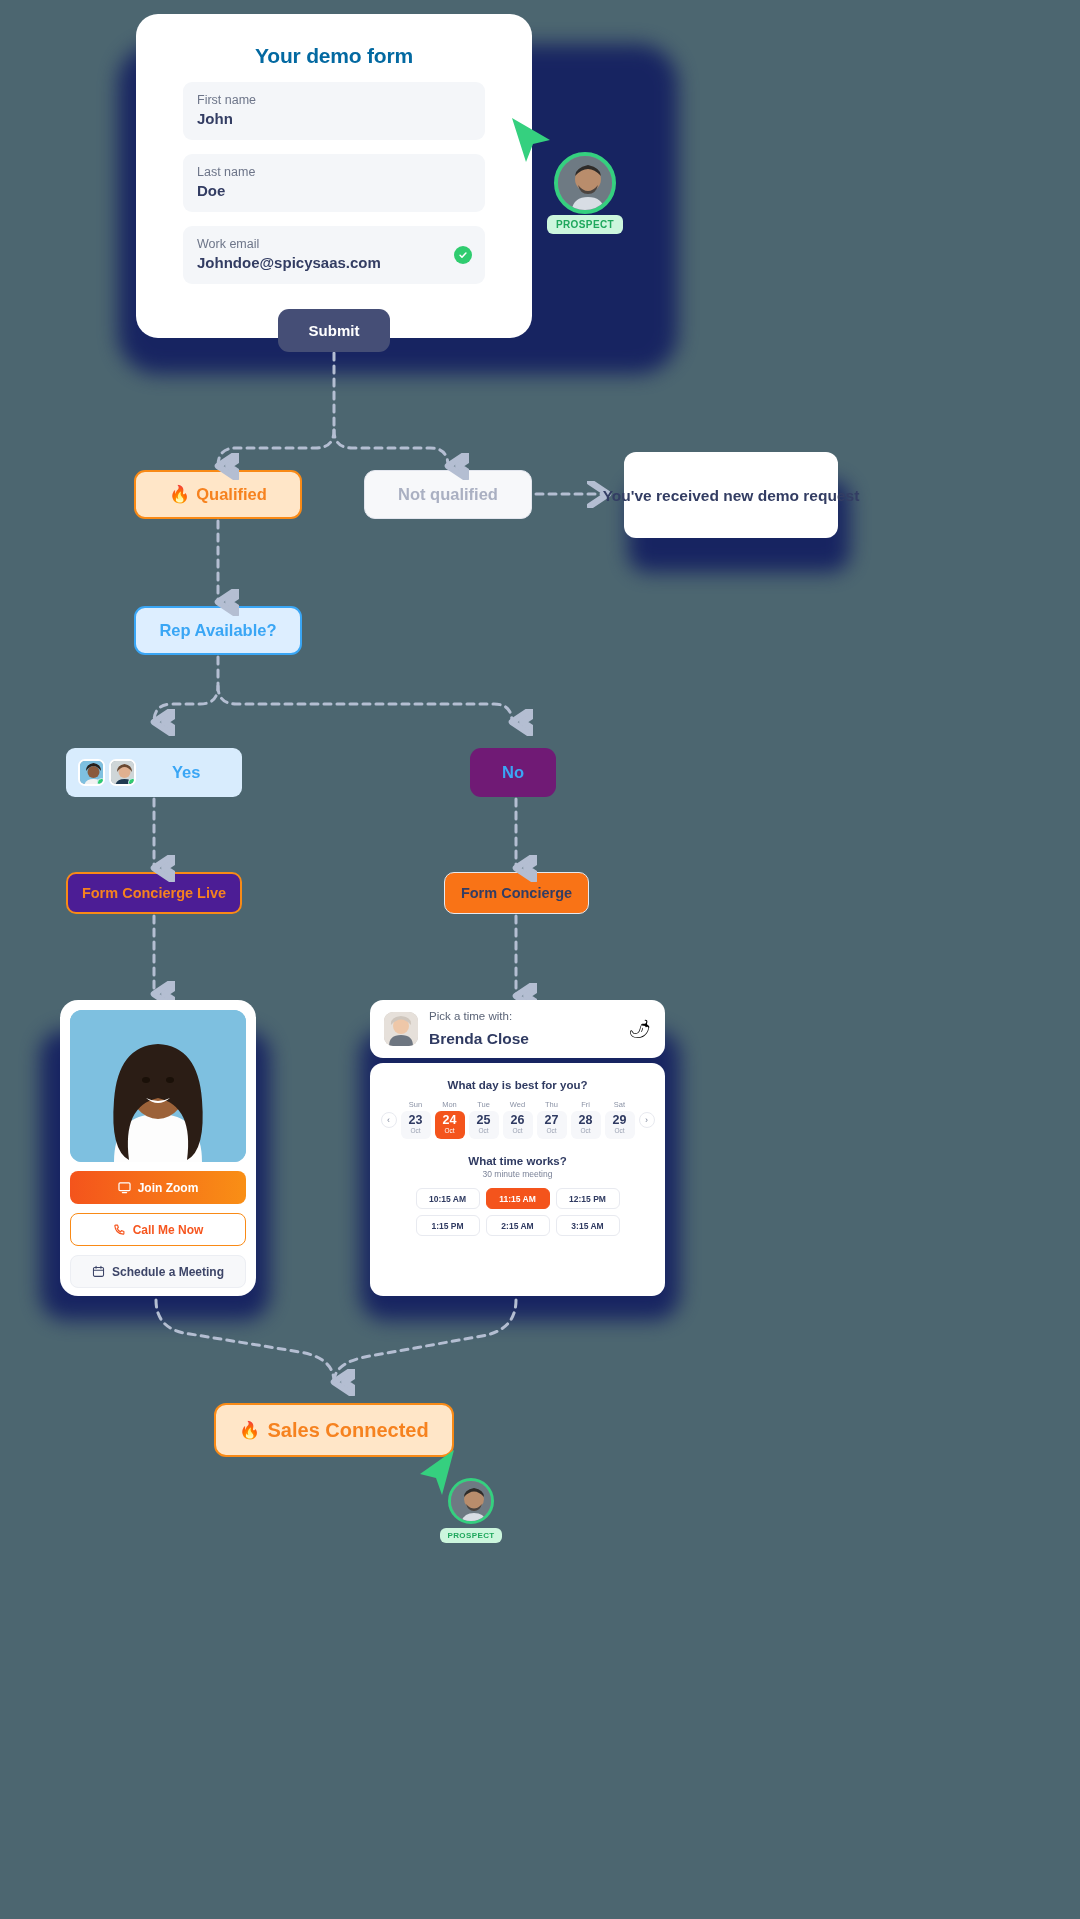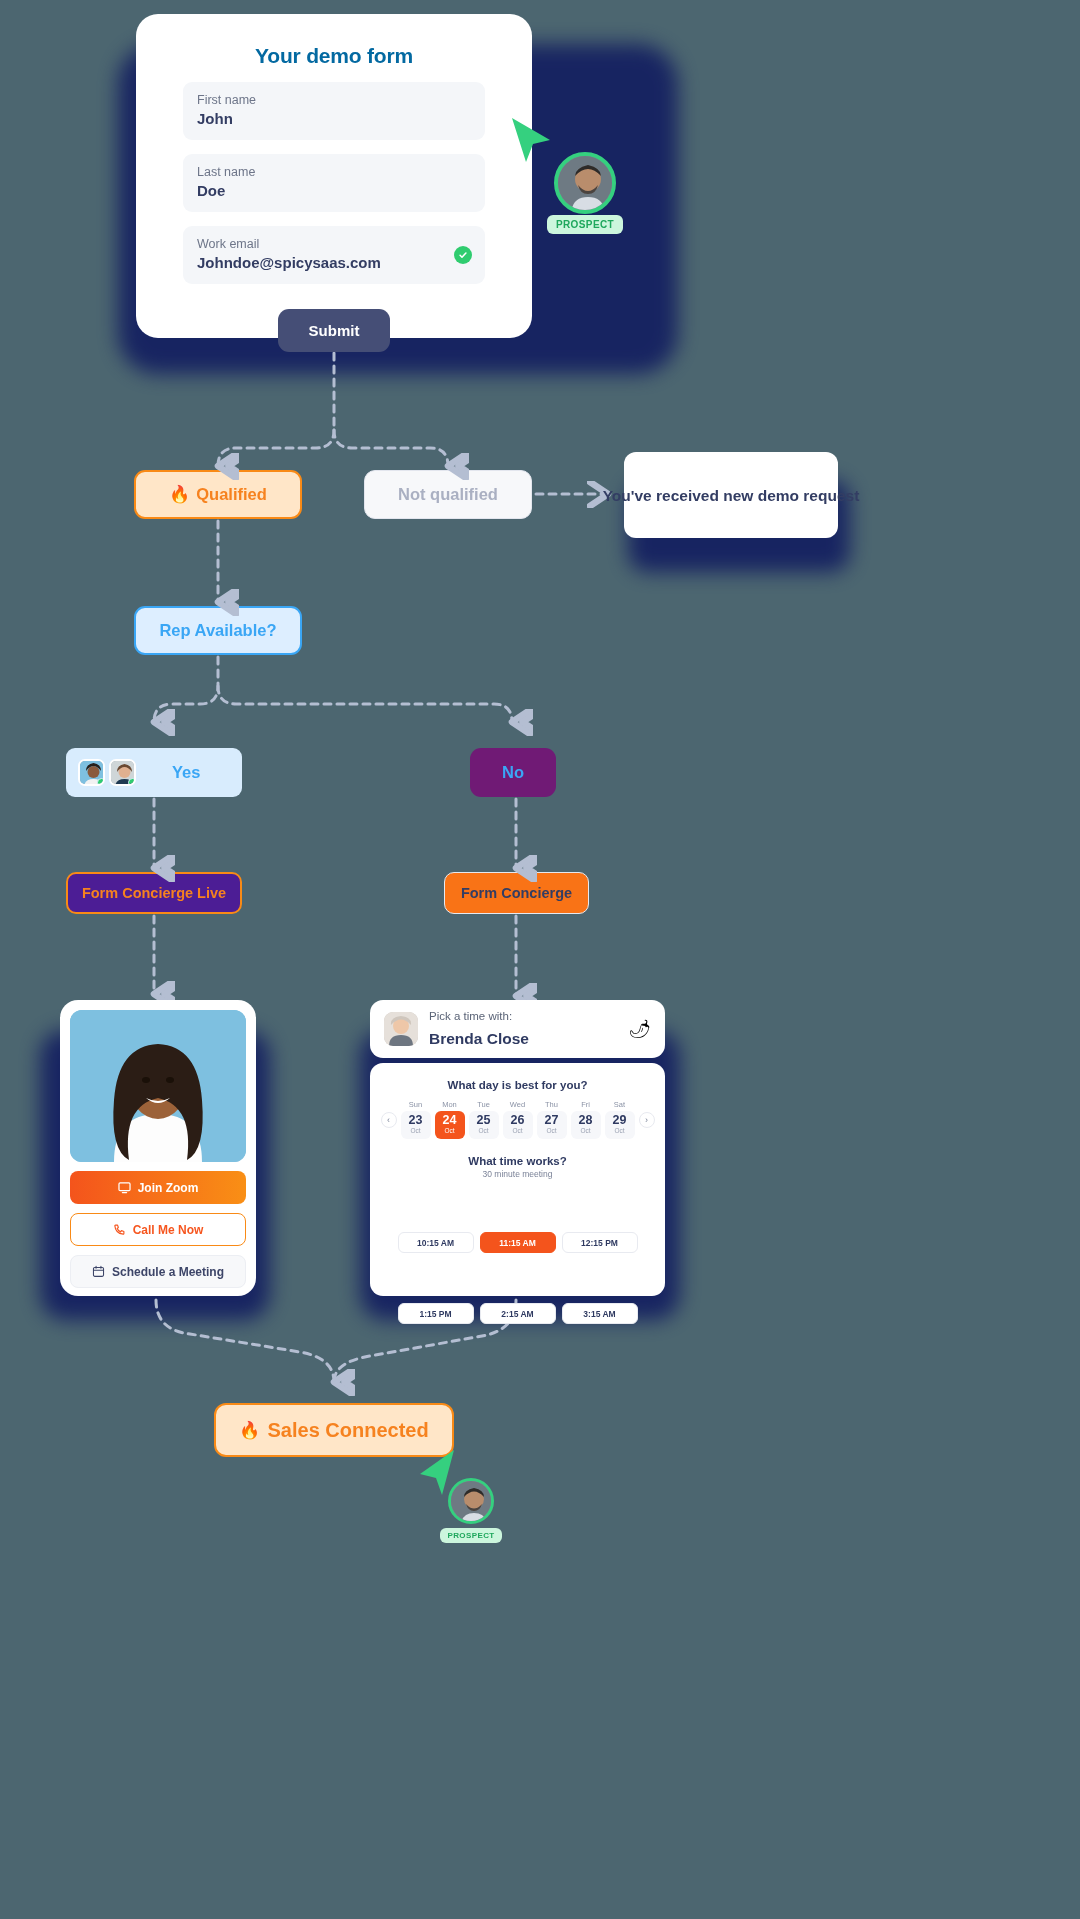--- a/index.html
+++ b/index.html
@@ -154,23 +154,23 @@
   .day .dow { font-size:7.5px; color:#8b93a6; margin-bottom:2px;}
   .day .box {
     background:#f6f7fa; border-radius:6px; padding:3px 0 4px 0;
   }
   .day .num { font-size:12.5px; font-weight:700; color:#2f3a61; line-height:13px;}
   .day .mon { font-size:6.5px; color:#9aa1b2; line-height:8px;}
   .day.sel .box { background:#f4541c; }
   .day.sel .num, .day.sel .mon { color:#fff; }
   .slots { display:flex; flex-wrap:wrap; gap:6px; justify-content:center; margin-top:9px; padding:0 22px;}
   .slot {
-    width:76px; height:21px; border-radius:6px; border:1px solid #e8eaf0; background:#fff;
+    width:64px; height:21px; border-radius:6px; border:1px solid #e8eaf0; background:#fff;
     display:flex;align-items:center;justify-content:center; font-size:8.5px; font-weight:700;
-    color:#2f3a61; cursor:pointer;margin-top:44px;
+    color:#2f3a61; cursor:pointer;
   }
   .slot.sel { background:#f4541c; border-color:#f4541c; color:#fff;}
 
   svg.conn { position:absolute; left:0; top:0; width:1080px; height:1919px; pointer-events:none; z-index:2;}
 </style>
 </head>
 <body>
 
 <div id="stage">
 

